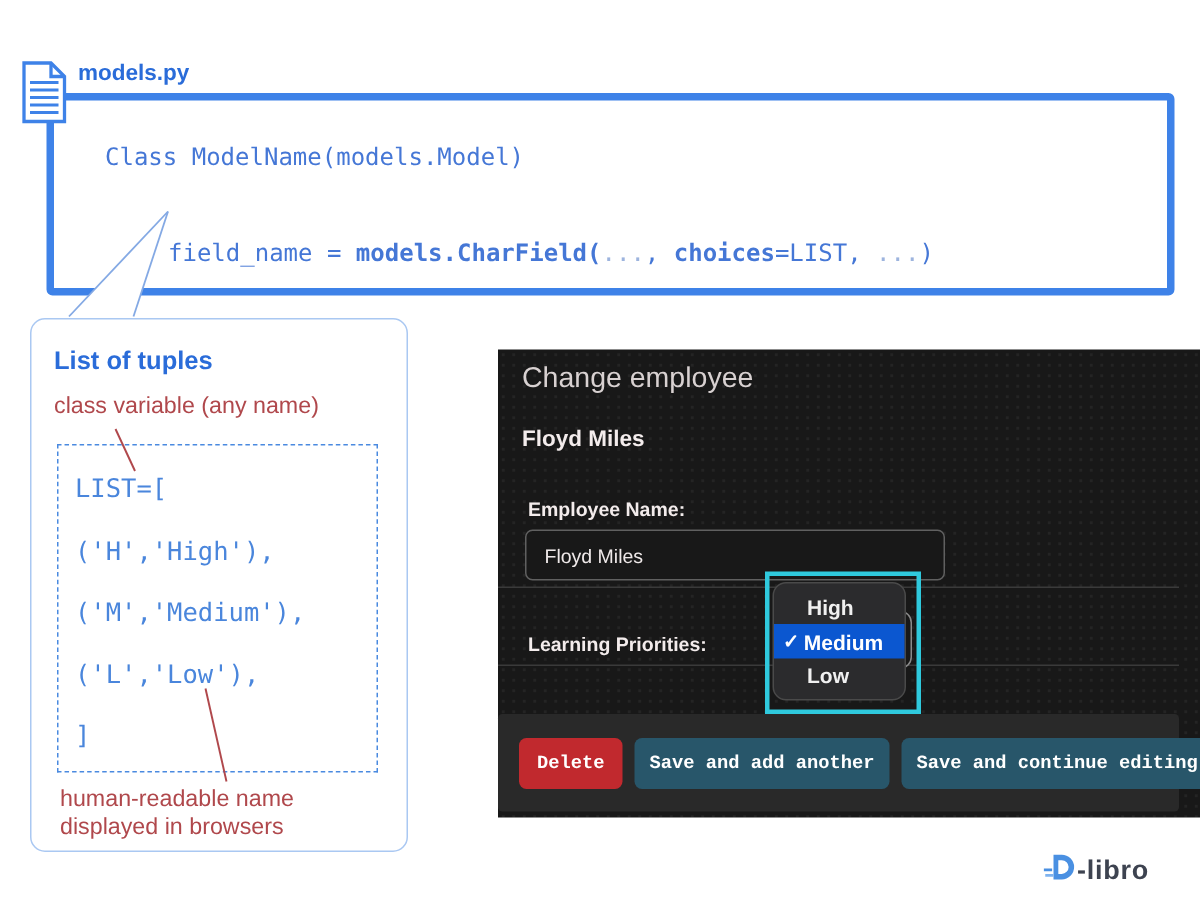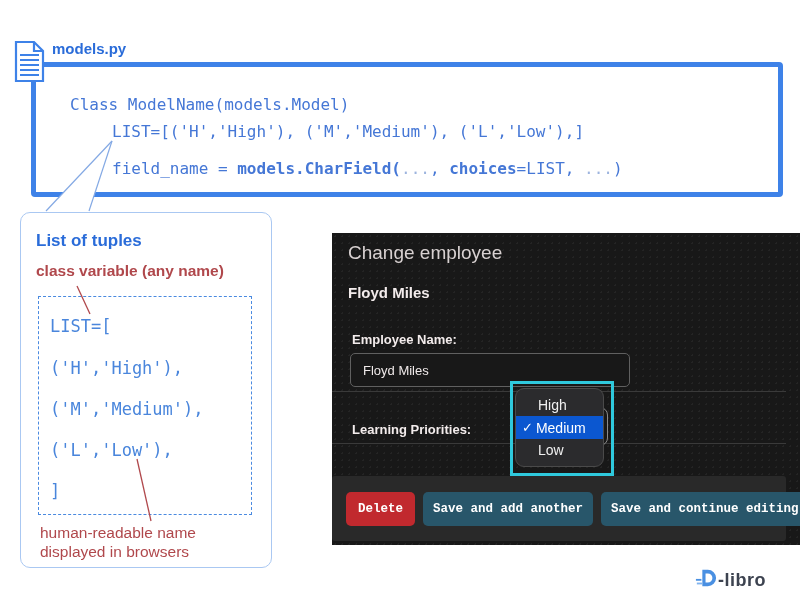--- a/index.html
+++ b/index.html
@@ -32,21 +32,21 @@
              z-index:5; pointer-events:none; }
 
   
   #callout {
     position:absolute; left:20px; top:212px; width:252px; height:356px;
     border:1.5px solid #aac8f2; border-radius:10px; background:#fff; z-index:1;
   }
   #callout-title { position:absolute; left:36px; top:231px; font-size:17px;
     font-weight:bold; color:#2a6cd9; z-index:3; }
   .red-note { position:absolute; font-size:15.5px; color:#b0484c; z-index:3; }
-  #note-top   { left:36px; top:262px;font-weight:bold; }
+  #note-top   { left:36px; top:262px; }
   #note-bot-1 { left:40px; top:524px; }
   #note-bot-2 { left:40px; top:543px; }
   #dashed-box {
     position:absolute; left:38px; top:296px; width:214px; height:219px;
     border:1.5px dashed #4a8ae0; z-index:2; background:transparent;
   }
   .tuple-line { position:absolute; left:50px; font-size:17px; color:#4a86dc;
     white-space:pre; z-index:3; }
   #tuple-0 { top:316px; } #tuple-1 { top:358px; } #tuple-2 { top:399px; }
   #tuple-3 { top:440px; } #tuple-4 { top:481px; }
@@ -84,21 +84,21 @@
     position:absolute; left:200px; top:174px; width:76px; height:39px;
     border:1px solid #8a8a8a; border-radius:8px; background:transparent; z-index:1;
     cursor:pointer;
   }
   #dropdown {
     position:absolute; left:183px; top:155px; width:89px; height:79px;
     background:#2b2b2d; border:1px solid #4a4a4a; border-radius:9px;
     z-index:2; padding-top:5px;
   }
   .dd-option { height:22px; line-height:22px; font-size:14px; color:#f0f0f0;
-    padding-left:22px; cursor:pointer; }
+    padding-left:22px; cursor:pointer;font-weight:bold; }
   .dd-option.selected {
     background:#0b57d0; color:#ffffff; display:flex; align-items:center;
     padding-left:6px; height:23px;
   }
   .dd-check { font-size:13px; margin-right:3px; }
   #highlight-box {
     position:absolute; left:178px; top:148px; width:104px; height:95px;
     border:3px solid #2fc9dd; z-index:3; pointer-events:none;
   }
 
@@ -135,21 +135,20 @@
       <line x1="7" y1="20" x2="26" y2="20" stroke="#3e82e8" stroke-width="2"></line>
       <line x1="7" y1="25" x2="26" y2="25" stroke="#3e82e8" stroke-width="2"></line>
       <line x1="7" y1="30" x2="26" y2="30" stroke="#3e82e8" stroke-width="2"></line>
       <line x1="7" y1="35" x2="26" y2="35" stroke="#3e82e8" stroke-width="2"></line>
     </svg>
   </span>
   <span id="file-label">models.py</span>
 
   <div id="code-box"></div>
   <div id="code-line-1" class="code-line mono">Class ModelName(models.Model)</div>
-  <div id="code-line-2" class="code-line mono">LIST=[('H','High'), ('M','Medium'), ('L','Low'),]</div>
   <div id="code-line-3" class="code-line mono"><span>field_name = </span><span class="code-bold">models.CharField(</span><span class="code-dim">...</span><span>, </span><span class="code-bold">choices</span><span>=LIST, </span><span class="code-dim">...</span><span>)</span></div>
 
   <div id="callout"></div>
   <div id="callout-title">List of tuples</div>
   <div id="note-top" class="red-note">class variable (any name)</div>
   <div id="dashed-box"></div>
   <div id="tuple-0" class="tuple-line mono">LIST=[</div>
   <div id="tuple-1" class="tuple-line mono">('H','High'),</div>
   <div id="tuple-2" class="tuple-line mono">('M','Medium'),</div>
   <div id="tuple-3" class="tuple-line mono">('L','Low'),</div>

